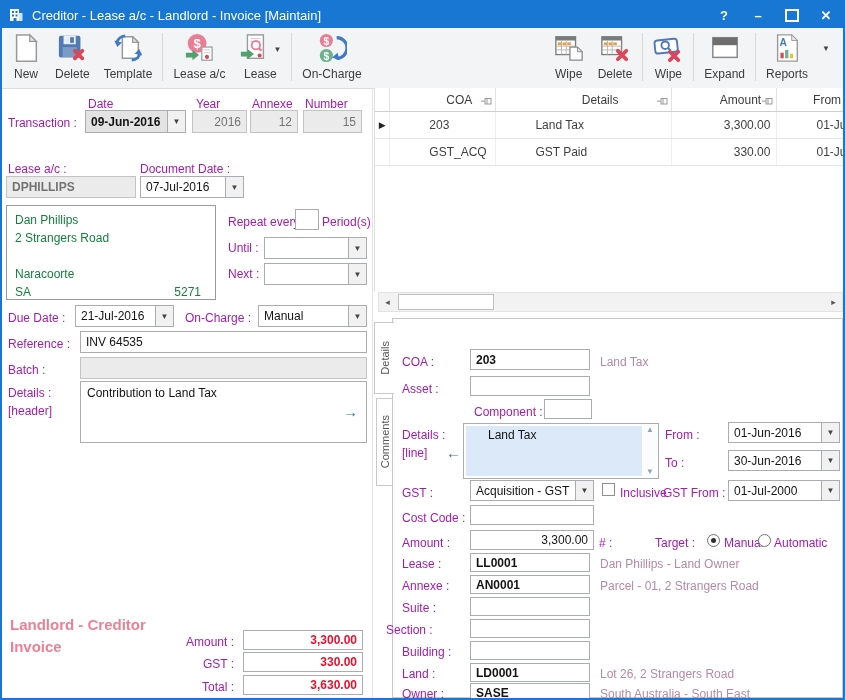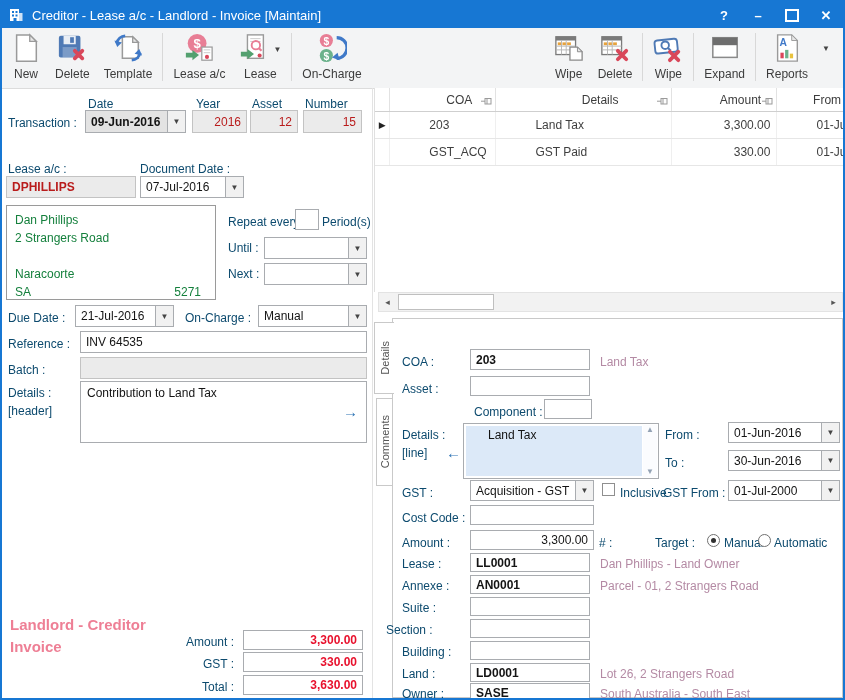--- a/index.html
+++ b/index.html
@@ -13,23 +13,23 @@
   .maxbox{width:10px;height:9px;border:2px solid #fff;display:inline-block;}
   
   .toolbar{position:absolute;left:0;top:26px;width:841px;height:60px;background:#f3f4f5;border-bottom:1px solid #dcdcdc;}
   .tbgroup{position:absolute;top:2px;height:56px;display:flex;align-items:flex-start;}
   .tbtn{display:flex;flex-direction:column;align-items:center;padding:2px 7px;color:#3c3c3c;font-size:12px;white-space:nowrap;}
   .tbtn .icon-row{display:flex;align-items:center;gap:4px;height:34px;}
   .tbtn .cap{margin-top:1px;}
   .tsep{width:1px;height:48px;background:#d8d8d8;margin:3px 3px 0 3px;}
   .dd-caret{font-size:8px;color:#444;}
   
-  .lbl{position:absolute;white-space:nowrap;color:#0c4a6e;}
+  .lbl{position:absolute;white-space:nowrap;color:#a21caf;}
   .fld{position:absolute;background:#fff;border:1px solid #a9acb0;box-sizing:border-box;display:flex;align-items:center;padding:0 5px;color:#141414;overflow:hidden;white-space:nowrap;}
-  .fld.dis{background:#ebebeb;color:#b91c1c;border-color:#c3c3c3;}
+  .fld.dis{background:#ebebeb;color:#737373;border-color:#c3c3c3;}
   .fld.graybg{background:#e3e3e3;}
   .fld.right{justify-content:flex-end;}
   .fld .val{flex:1;overflow:hidden;white-space:nowrap;}
   .fld .val.r{text-align:right;}
   .combo .ddbtn{position:absolute;right:0;top:0;bottom:0;width:17px;background:#f1f1f1;border-left:1px solid #a9acb0;display:flex;align-items:center;justify-content:center;font-size:8px;color:#444;}
   .combo{padding-right:22px;}
   .bold{font-weight:bold;}
   .note{position:absolute;color:#b48aa4;white-space:nowrap;}
   .redval{color:#e8112d;font-weight:bold;}
   
@@ -267,21 +267,21 @@
   <span class="lbl" style="left:6px;top:114px;">Transaction :</span>
   <span class="lbl" style="left:86px;top:95px;">Date</span>
   <div class="fld combo graybg" style="left:83px;top:108px;width:101px;height:23px;">
     <span class="val bold">09-Jun-2016</span>
       <span class="ddbtn">▼</span>
   </div>
   <span class="lbl" style="left:194px;top:95px;">Year</span>
   <div class="fld dis" style="left:190px;top:108px;width:55px;height:23px;">
       <span class="val r">2016</span>
     </div>
-  <span class="lbl" style="left:250px;top:95px;">Asset</span>
+  <span class="lbl" style="left:250px;top:95px;">Annexe</span>
   <div class="fld dis" style="left:248px;top:108px;width:48px;height:23px;">
       <span class="val r">12</span>
     </div>
   <span class="lbl" style="left:303px;top:95px;">Number</span>
   <div class="fld dis" style="left:301px;top:108px;width:59px;height:23px;">
       <span class="val r">15</span>
     </div>
 
   <span class="lbl" style="left:6px;top:160px;">Lease a/c :</span>
   <div class="fld dis" style="left:4px;top:174px;width:130px;height:22px;">

